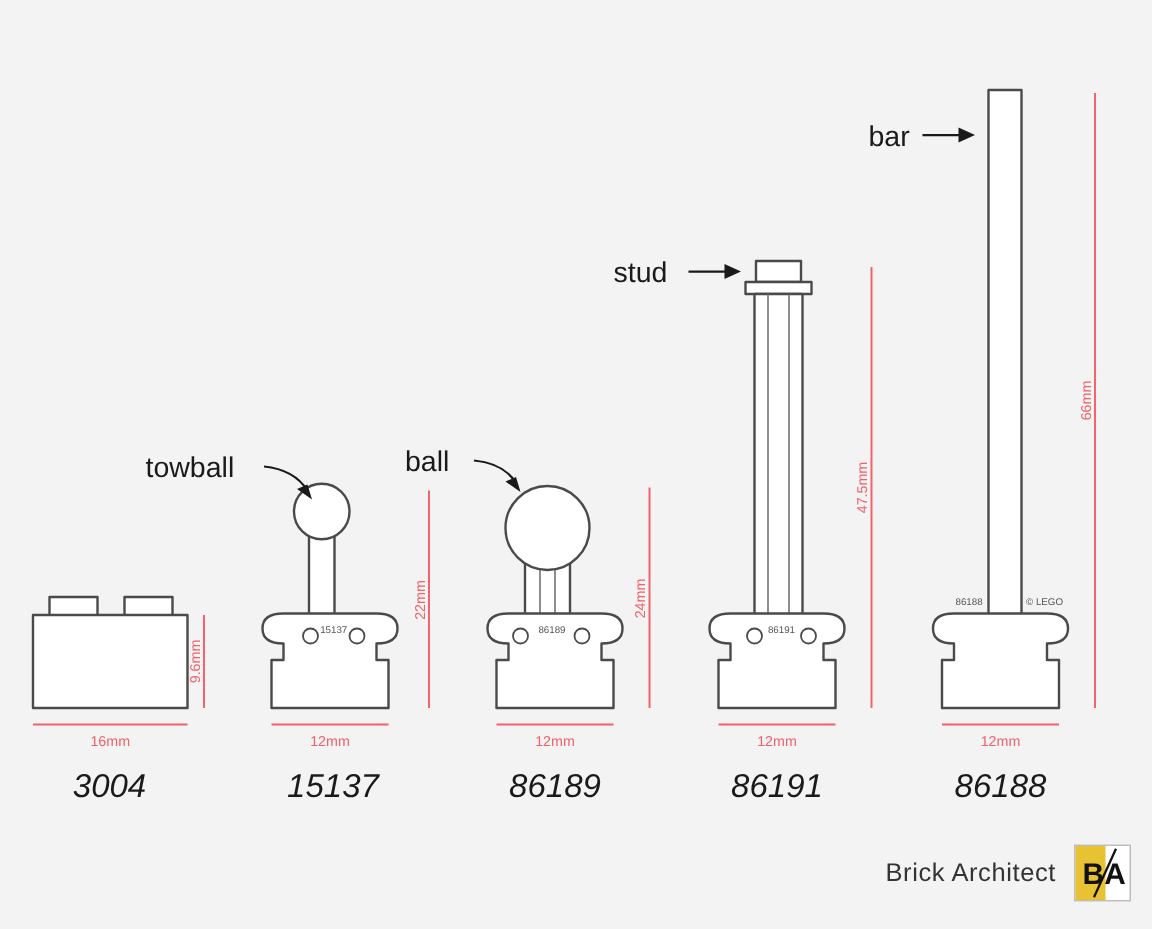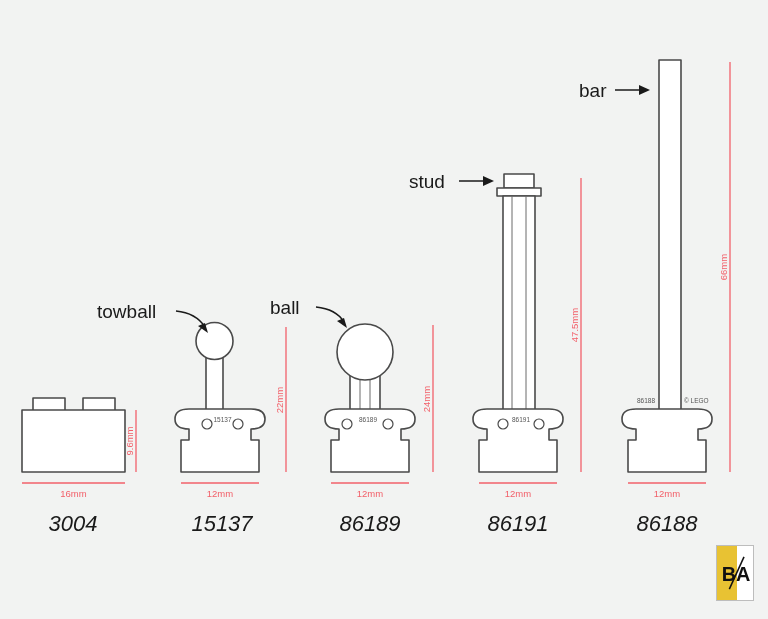--- a/index.html
+++ b/index.html
@@ -91,21 +91,21 @@
   }
   #brand-text {
     font-family: "Liberation Sans", sans-serif;
     font-size: 17px;
     color: #333333;
     letter-spacing: 0.4px;
     white-space: nowrap;
   }
   #brand-logo {
     width: 38px;
-    height: 56px;
+    height: 38px;
     position: relative;
     border: 1.5px solid #bdbdbd;
     box-sizing: border-box;
     background: #ffffff;
   }
   #brand-logo .logo-yellow {
     position: absolute;
     left: 0; top: 0;
     width: 55%;
     height: 100%;
@@ -296,20 +296,21 @@
 
     <g>
       <text class="callout-text" x="579" y="97">bar</text>
       <line class="callout-arrow" x1="615" y1="90" x2="643" y2="90"></line>
       <polygon class="arrow-head" points="650,90 639,85 639,95"></polygon>
     </g>
 
   </svg>
 
   <div id="branding">
+    <div id="brand-text">Brick Architect</div>
     <div id="brand-logo">
       <div class="logo-yellow"></div>
       <svg class="logo-mark" viewBox="0 0 38 38">
         <text x="5" y="27" font-family="Liberation Sans, sans-serif" font-size="21" font-weight="bold" fill="#111111">BA</text>
         <line x1="28.5" y1="2" x2="13" y2="36" stroke="#111111" stroke-width="1.6"></line>
       </svg>
     </div>
   </div>
 
 </div>

